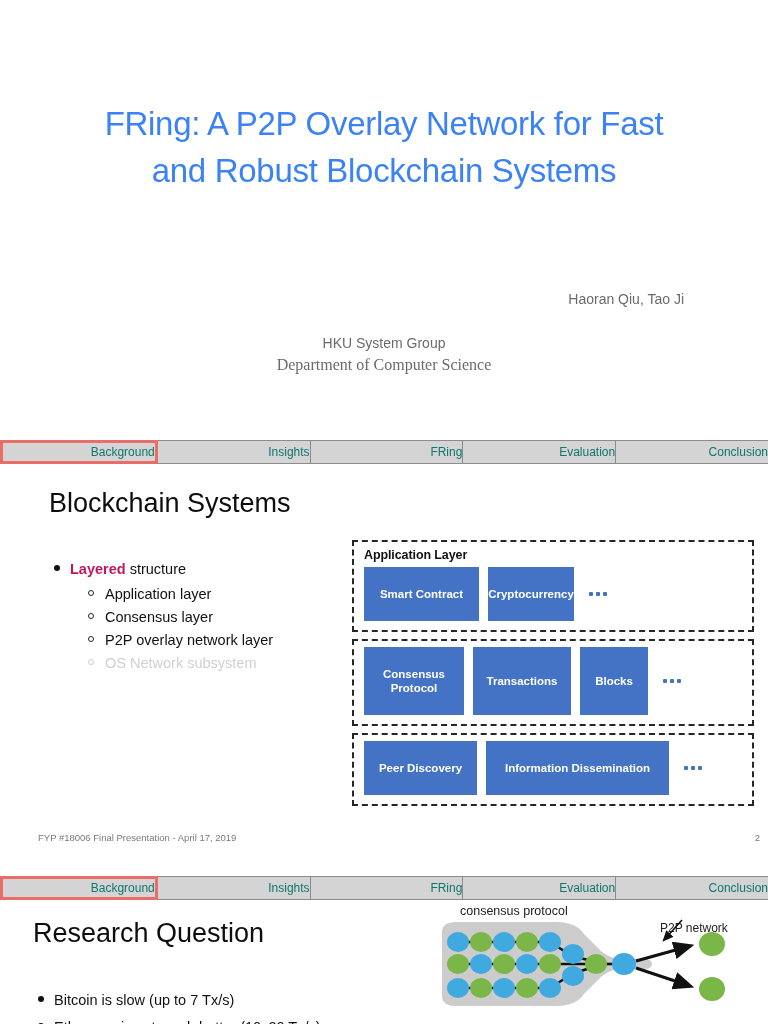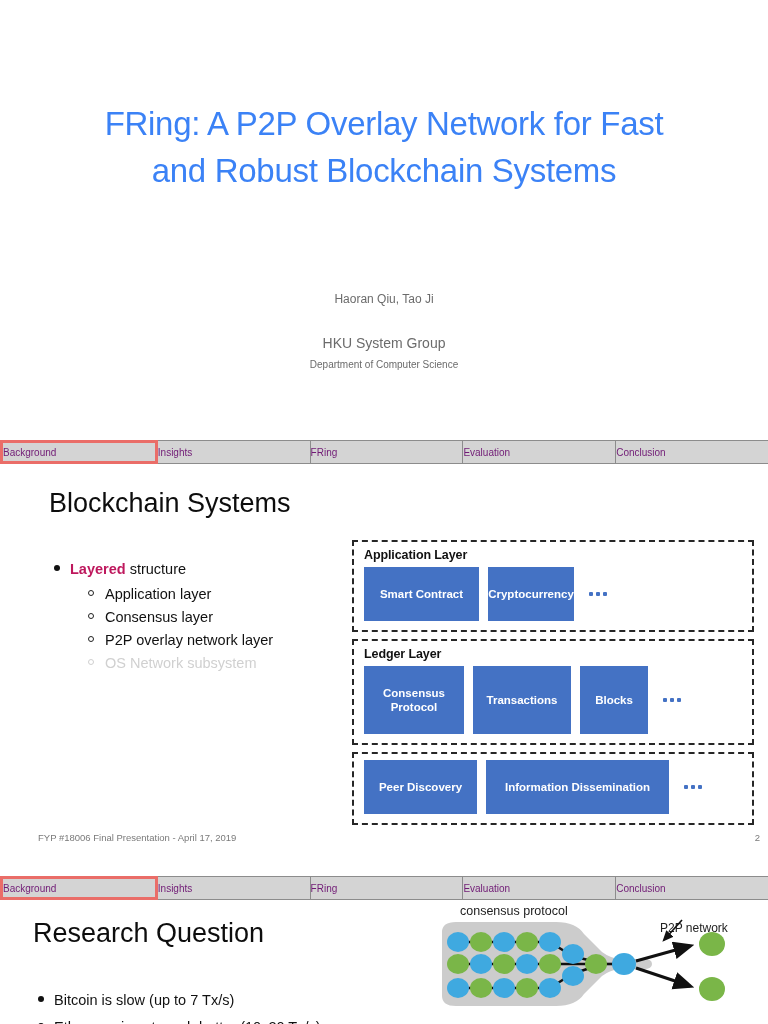--- a/index.html
+++ b/index.html
@@ -21,35 +21,35 @@
   .title-heading {
     position: absolute; left: 60px; top: 100px; width: 648px;
     text-align: center;
     font-size: 33px; line-height: 47px; font-weight: 400;
     color: #3b82f6; letter-spacing: -0.3px;
   }
   .author-block {
     position: absolute; left: 84px; top: 288px; width: 600px;
     text-align: center; color: #6b6b6b;
   }
-  .author-names { font-size: 12px; line-height: 22px; }
+  .author-names { font-size: 14px; line-height: 22px; text-align: right; }
   .author-spacer { height: 22px; }
   .author-org { font-size: 14px; line-height: 22px; }
-  .author-dept { font-size: 10px; line-height: 22px; }
+  .author-dept { font-size: 16px; line-height: 22px; font-family: Liberation Serif, serif; }
 
   
   .navbar {
     position: absolute; left: 0; width: 768px; height: 24px;
     display: flex; background: #d4d4d4;
     border-top: 1px solid #8c8c8c; border-bottom: 1px solid #8c8c8c;
   }
   .nav-tab {
     flex: 1 1 0; height: 100%;
-    display: flex; align-items: center; justify-content: flex-start;
-    font-size: 10px; color: #701a75; background: #d4d4d4;
+    display: flex; align-items: center; justify-content: flex-end;
+    font-size: 12px; color: #0f766e; background: #d4d4d4;
     border-right: 1px solid #8c8c8c;
     position: relative;
   }
   .nav-tab:last-child { border-right: none; }
   .nav-tab.active {
     border: 3px solid #ea6d68;
     background: #d4d4d4;
     z-index: 3;
     margin-top: -1px; margin-bottom: -1px; height: calc(100% + 2px);
   }
@@ -234,21 +234,20 @@
           <div class="chip w-crypto">Cryptocurrency</div>
           <div class="ellipsis-dots">
               <i></i>
               <i></i>
               <i></i>
             </div>
         </div>
       </div>
 
       <div class="layer-box">
-        <div class="layer-label">Ledger Layer</div>
         <div class="layer-row">
           <div class="chip w-consensus">Consensus Protocol</div>
           <div class="chip w-trans">Transactions</div>
           <div class="chip w-blocks">Blocks</div>
           <div class="ellipsis-dots">
               <i></i>
               <i></i>
               <i></i>
             </div>
         </div>

